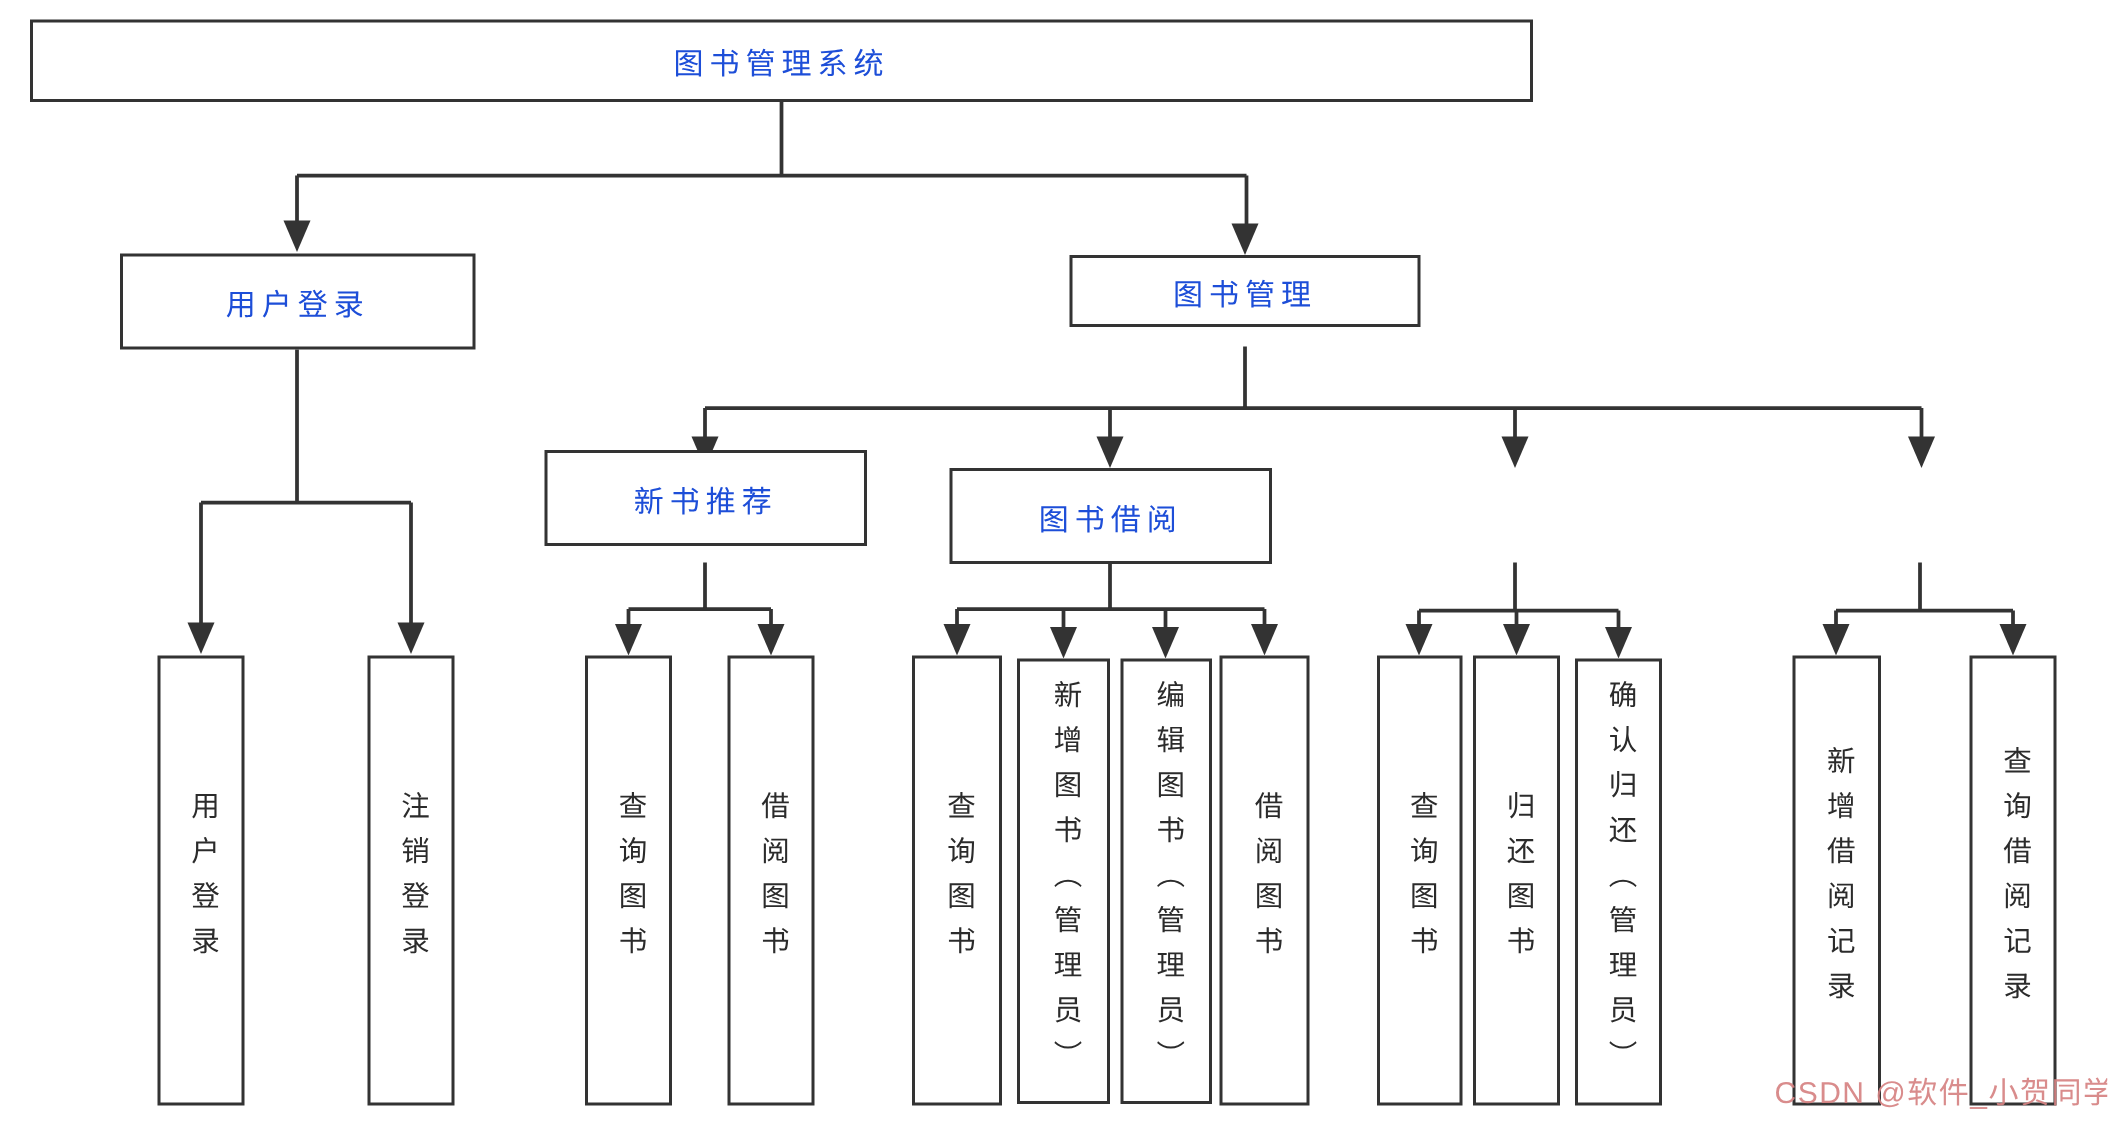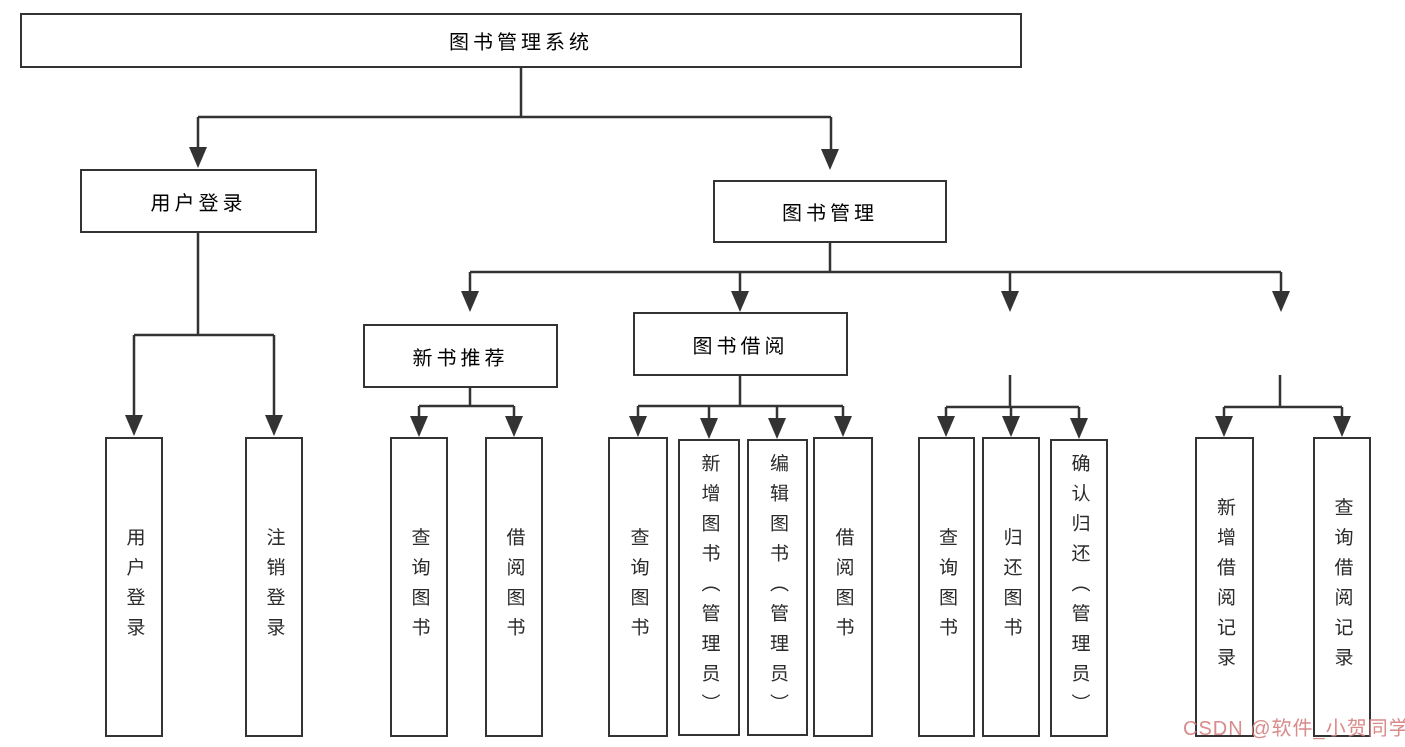--- a/index.html
+++ b/index.html
@@ -10,21 +10,21 @@
     font-family:"Liberation Sans", sans-serif;
     overflow:hidden;
   }
   #connectors{position:absolute;left:0;top:0;width:1405px;height:747px;}
   .box{
     position:absolute;
     box-sizing:border-box;
     border:2.5px solid #333333;
     background:#ffffff;
     display:flex;align-items:center;justify-content:center;
-    color:#000000;
+    color:#1d4ed8;
     font-size:20px;
     letter-spacing:4px;
     white-space:nowrap;
   }
   .vbox{
     position:absolute;
     box-sizing:border-box;
     border:2.5px solid #333333;
     background:#ffffff;
     display:flex;align-items:center;justify-content:center;
@@ -89,23 +89,23 @@
       <polygon points="1011,437 1002,416 1020,416"></polygon>
       <polygon points="1079,439 1070,418 1088,418"></polygon>
       <polygon points="1224,437 1215,416 1233,416"></polygon>
       <polygon points="1342,437 1333,416 1351,416"></polygon>
     </g>
   </svg>
 
   <div class="box" style="left:20px;top:13px;width:1002px;height:55px;">图书管理系统</div>
 
   <div class="box" style="left:80px;top:169px;width:237px;height:64px;">用户登录</div>
-  <div class="box" style="left:713px;top:170px;width:234px;height:63px;margin-top:10px;">图书管理</div>
+  <div class="box" style="left:713px;top:170px;width:234px;height:48px;">图书管理</div>
 
-  <div class="box" style="left:363px;top:324px;width:195px;height:64px;">新书推荐</div>
+  <div class="box" style="left:363px;top:300px;width:215px;height:64px;">新书推荐</div>
   <div class="box" style="left:633px;top:312px;width:215px;height:64px;text-align:center;">图书借阅</div>
 
   <div class="vbox" style="left:105px;top:437px;width:58px;height:300px;">
     <span class="vtext">用户登录</span>
   </div>
   <div class="vbox" style="left:245px;top:437px;width:58px;height:300px;">
     <span class="vtext">注销登录</span>
   </div>
 
   <div class="vbox" style="left:390px;top:437px;width:58px;height:300px;">

